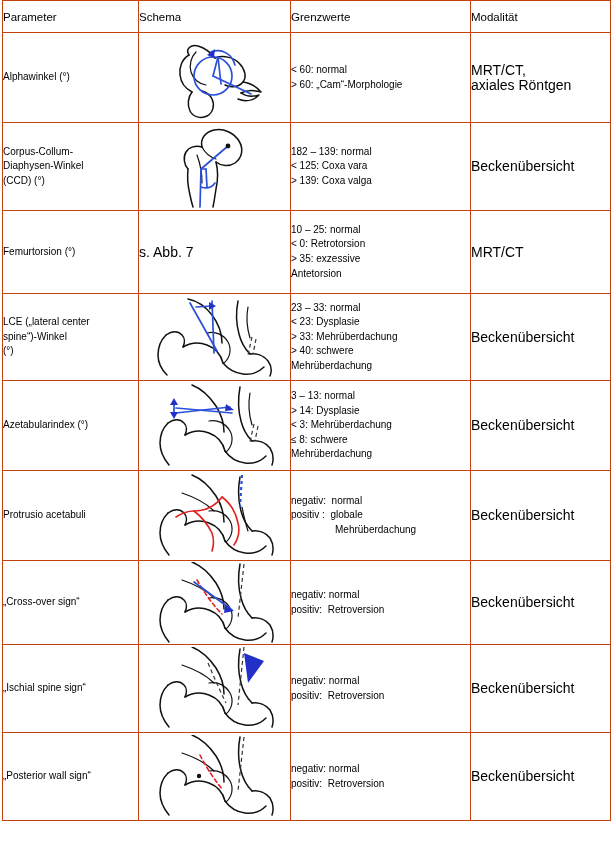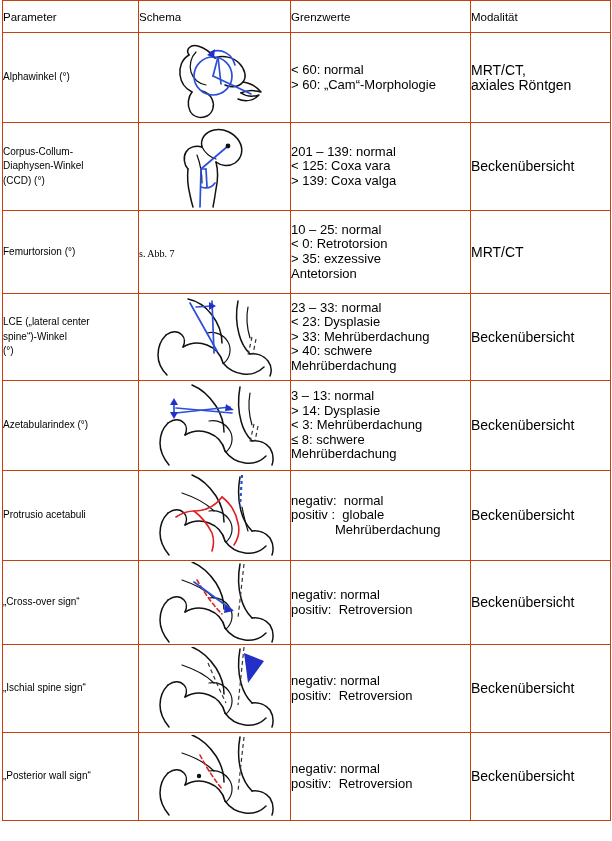--- a/index.html
+++ b/index.html
@@ -47,39 +47,38 @@
   td.cell-param {
     font-size: 10px;
     line-height: 14.5px;
     padding: 0 5px 0 9px;
   }
   td.cell-schema {
     text-align: center;
     vertical-align: middle;
   }
   td.cell-grenz {
-    font-size: 13px;
+    font-size: 10px;
     line-height: 14.6px;
     padding: 0 4px 0 10px;
   }
   td.cell-mod {
     font-size: 14px;
     line-height: 14.6px;
     padding: 0 4px 0 10px;
   }
   .lines > span {
     display: block;
     white-space: pre;
   }
   .lines > span.indent {
     padding-left: 44px;
   }
   .schema-text {
-    font-size: 10px;
-    font-family: Liberation Serif, serif;
+    font-size: 14px;
   }
   svg.schema {
     display: block;
     margin: 0 auto;
   }
   .hip-outline {
     fill: none;
     stroke: #111111;
     stroke-width: 1.5;
     stroke-linecap: round;
@@ -205,21 +204,21 @@
             <path class="mark-blue" d="M68 21 L41 44"></path>
             <path class="mark-blue" d="M41 44 L40 82"></path>
             <path class="mark-blue" d="M41 44 L46 44"></path>
             <path class="mark-blue" d="M46 44 L47 62"></path>
             <path class="mark-blue" d="M41 62 Q50 65 55 58"></path>
             <circle class="dot-dark" cx="68" cy="21" r="2.4"></circle>
           </svg>
         </td>
         <td class="cell-grenz">
           <div class="lines">
-            <span>201 – 139: normal</span>
+            <span>182 – 139: normal</span>
             <span>&lt; 125: Coxa vara</span>
             <span>&gt; 139: Coxa valga</span>
           </div>
         </td>
         <td class="cell-mod">
           <div class="lines">
             <span>Beckenübersicht</span>
           </div>
         </td>
       </tr>

